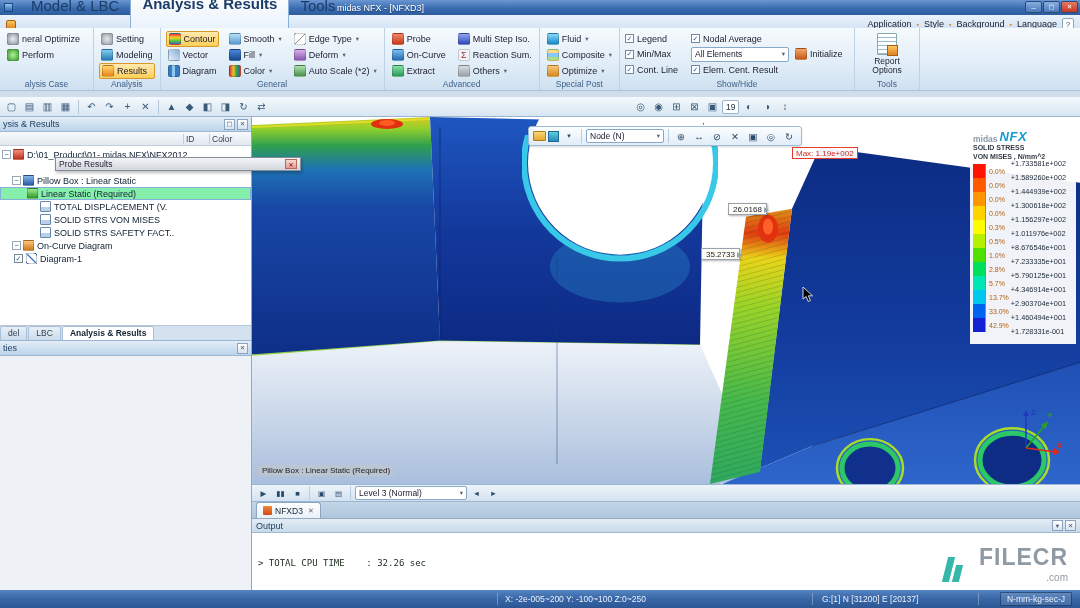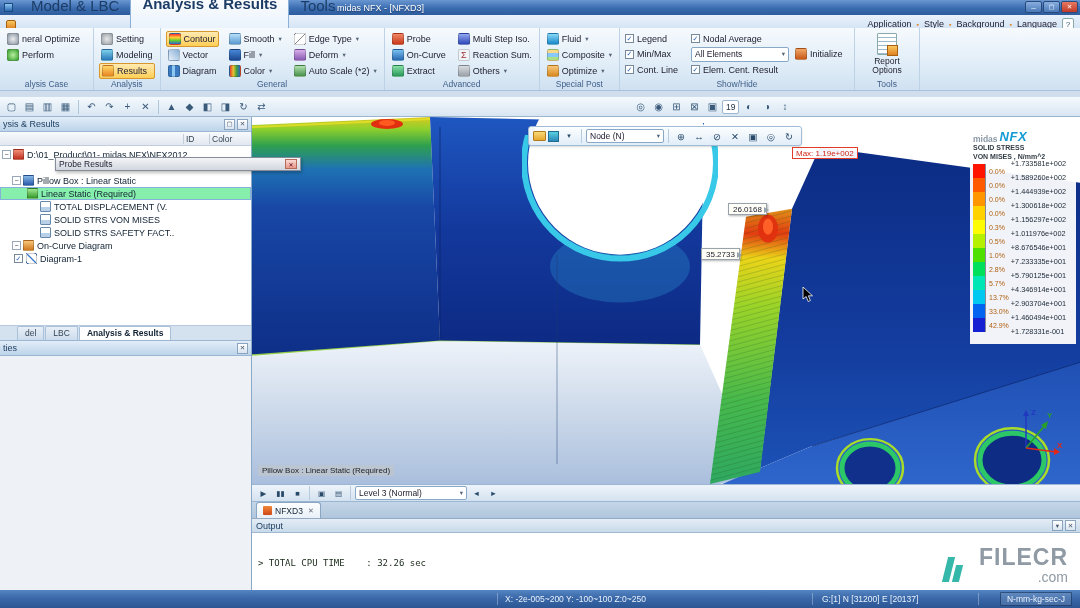--- a/index.html
+++ b/index.html
@@ -56,21 +56,21 @@
 .colhdr{height:14px;background:linear-gradient(#f8fafc,#e2e8f0);border-bottom:1px solid #c2cedc;display:flex;align-items:center;font-size:8.5px;color:#345;flex:none}
 .colhdr .c1{flex:1}.colhdr .c2{width:26px;border-left:1px solid #c2cedc;padding-left:2px}.colhdr .c3{width:42px;border-left:1px solid #c2cedc;padding-left:2px}
 .treebody{height:180px;background:#fff;border-bottom:1px solid #b8c8da;padding-top:2px;overflow:hidden;flex:none}
 .trow{display:flex;align-items:center;height:13px;font-size:9px;color:#123;white-space:nowrap;overflow:hidden}
 .trow.sel{background:#86efac;border:1px solid #84b0dc}
 .exp{width:9px;height:9px;border:1px solid #98a8b8;background:#fff;font-size:7px;display:flex;align-items:center;justify-content:center;color:#345;margin-right:2px;flex:none}
 .ticon{width:11px;height:11px;margin-right:3px;flex:none;border-radius:1px;border:1px solid rgba(0,0,0,.2)}
 .tchk{width:9px;height:9px;background:#fff;border:1px solid #789;font-size:7px;color:#2a62b8;display:flex;align-items:center;justify-content:center;margin-right:3px;flex:none}
 .probedlg{position:absolute;left:55px;top:40px;width:246px;height:14px;background:linear-gradient(#f4f5f8,#d2d6de);border:1px solid #868c98;display:flex;align-items:center;font-size:8.5px;color:#223;padding:0 3px;z-index:40;box-shadow:1px 2px 3px rgba(0,0,0,.25)}
 .probedlg .x{margin-left:auto;width:12px;height:10px;background:linear-gradient(#f8dad2,#e89888);border:1px solid #b86a58;font-size:6px;display:flex;align-items:center;justify-content:center;color:#602}
-.ptabs{height:15px;display:flex;align-items:flex-end;background:#d4e2f0;border-bottom:1px solid #9ab6d2;padding-left:17px;gap:1px;flex:none}
+.ptabs{height:15px;display:flex;align-items:flex-end;background:#d4e2f0;border-bottom:1px solid #9ab6d2;padding-left:0;gap:1px;flex:none}
 .ptab{font-size:8.5px;color:#345;padding:1px 7px 2px;background:linear-gradient(#e8eff7,#ccdcec);border:1px solid #a8c0d8;border-bottom:none;border-radius:2px 2px 0 0;white-space:nowrap}
 .ptab.active{background:#fff;font-weight:bold;color:#123}
 .propsbody{flex:1;background:#eef1f5}
 
 
 .rcol{flex:1;display:flex;flex-direction:column;position:relative}
 .viewport{height:368px;background:#fff;position:relative;border-bottom:1px solid #9ab6d2;overflow:hidden;flex:none}
 .vsvg{position:absolute;inset:0;width:100%;height:100%}
 .vtoolbar{position:absolute;left:276px;top:9px;height:20px;display:flex;align-items:center;gap:2px;padding:1px 4px;background:linear-gradient(rgba(252,254,255,.97),rgba(224,236,248,.97));border:1px solid #a0bcd6;border-radius:3px;box-shadow:0 1px 2px rgba(0,0,0,.15)}
 .vico{width:16px;height:15px;display:flex;align-items:center;justify-content:center;font-size:9.5px;color:#2a4a6a}
@@ -113,21 +113,21 @@
 .sdiv{position:absolute;top:3px;bottom:3px;width:1px;background:rgba(255,255,255,.3)}
 .ubox{border:1px solid rgba(10,40,80,.6);background:rgba(255,255,255,.12);padding:1px 6px;border-radius:1px}
 
 
 .watermark{position:absolute;right:12px;bottom:26px;display:flex;align-items:flex-end;gap:17px;z-index:60}
 .wbars{display:flex;gap:3px;transform:skewX(-14deg);margin-top:2px}
 .wbar{width:7px;height:25px;background:#35b8aa}
 .wbar.b2{height:17px;margin-top:8px}
 .wtxt{line-height:22px}
 .wname{font-size:23px;font-weight:bold;color:#8f9aa4;letter-spacing:1px}
-.wcom{display:block;font-size:14px;color:#8f9aa4;text-align:right;line-height:9px}
+.wcom{display:block;font-size:10px;color:#8f9aa4;text-align:right;line-height:9px}
 </style>
 </head>
 <body>
 
 <div id="app">
 
   <div class="titlebar">
     <span class="app-ico"></span>
     <span class="title-text">midas NFX - [NFXD3]</span>
     <span class="winbtns">

